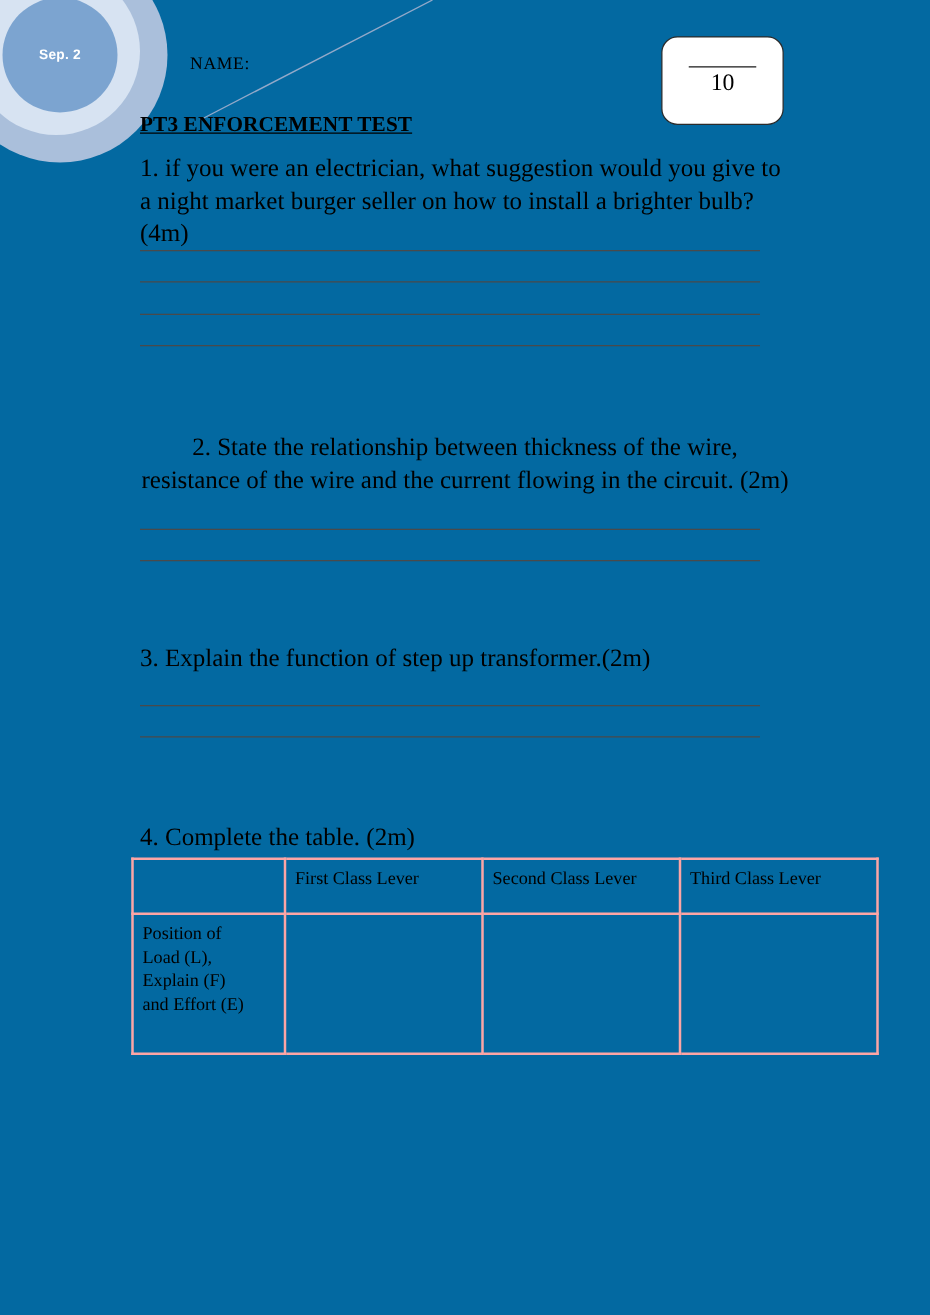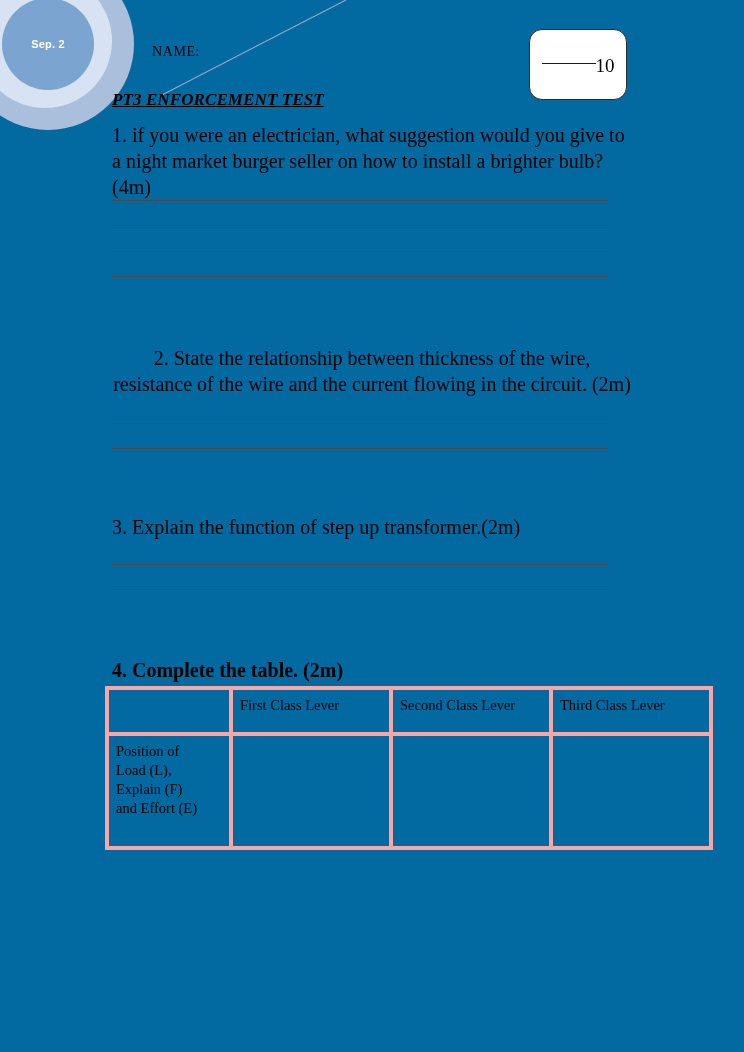--- a/index.html
+++ b/index.html
@@ -87,21 +87,21 @@
   .score-box {
     position: absolute;
     left: 529px;
     top: 29px;
     width: 96px;
     height: 69px;
     border: 1.6px solid #2b2b2b;
     border-radius: 13px;
     background: #ffffff;
     display: flex;
-    flex-direction: row;
+    flex-direction: column;
     align-items: center;
     justify-content: center;
   }
   .score-num-blank {
     width: 54px;
     height: 0;
     border-top: 1.6px solid #1a1a1a;
     margin-bottom: 2px;
   }
   .score-denom {
@@ -112,35 +112,34 @@
 
   
   .doc-title {
     position: absolute;
     left: 112px;
     top: 90px;
     font-size: 17px;
     font-weight: bold;
     text-decoration: underline;
     letter-spacing: 0.1px;
-    font-style: italic;
   }
 
   
   .question {
     position: absolute;
     left: 112px;
     width: 520px;
     font-size: 20px;
     line-height: 26px;
   }
   .q1 { top: 122px; }
   .q2 { top: 345px; text-align: center; }
   .q3 { top: 514px; }
-  .q4 { top: 657px; font-weight: bold; }
+  .q4 { top: 657px; }
 
   
   .rules {
     position: absolute;
     left: 112px;
     width: 496px;
   }
   .rule-line {
     height: 0;
     border-top: 1.3px solid #4a4a4a;
@@ -153,21 +152,21 @@
   
   .lever-table {
     position: absolute;
     left: 105px;
     top: 686px;
     width: 533px;
     border-collapse: collapse;
     table-layout: fixed;
   }
   .lever-table td {
-    border: 4px solid #fca5a5;
+    border: 2px solid #fca5a5;
     vertical-align: top;
     font-size: 14.5px;
     line-height: 19px;
     padding: 6px 7px 4px 7px;
     margin-left: 44px;
   }
   .lever-table .col-head { width: 106px; }
   .lever-table .col-data { width: 142px; }
   .lever-table tr.head-row td { height: 32px; }
   .lever-table tr.body-row td { height: 100px; }

